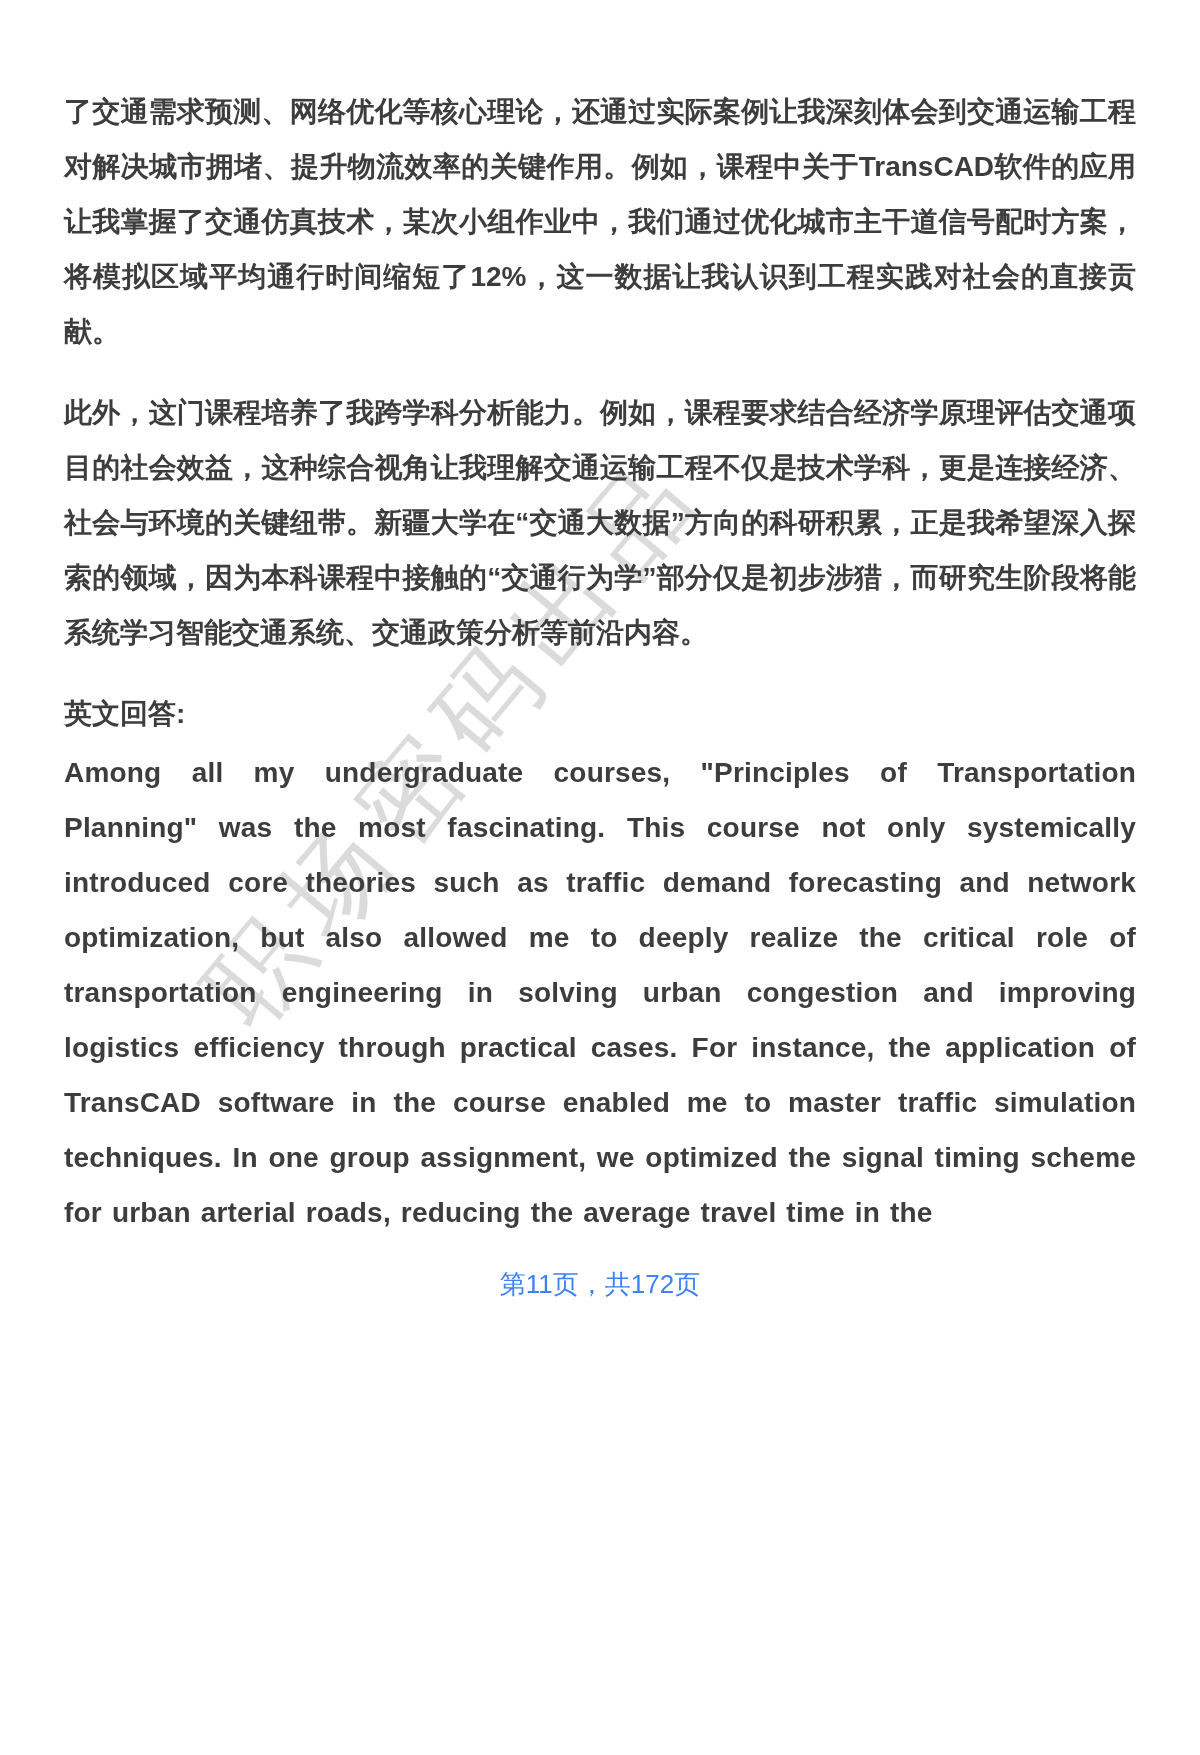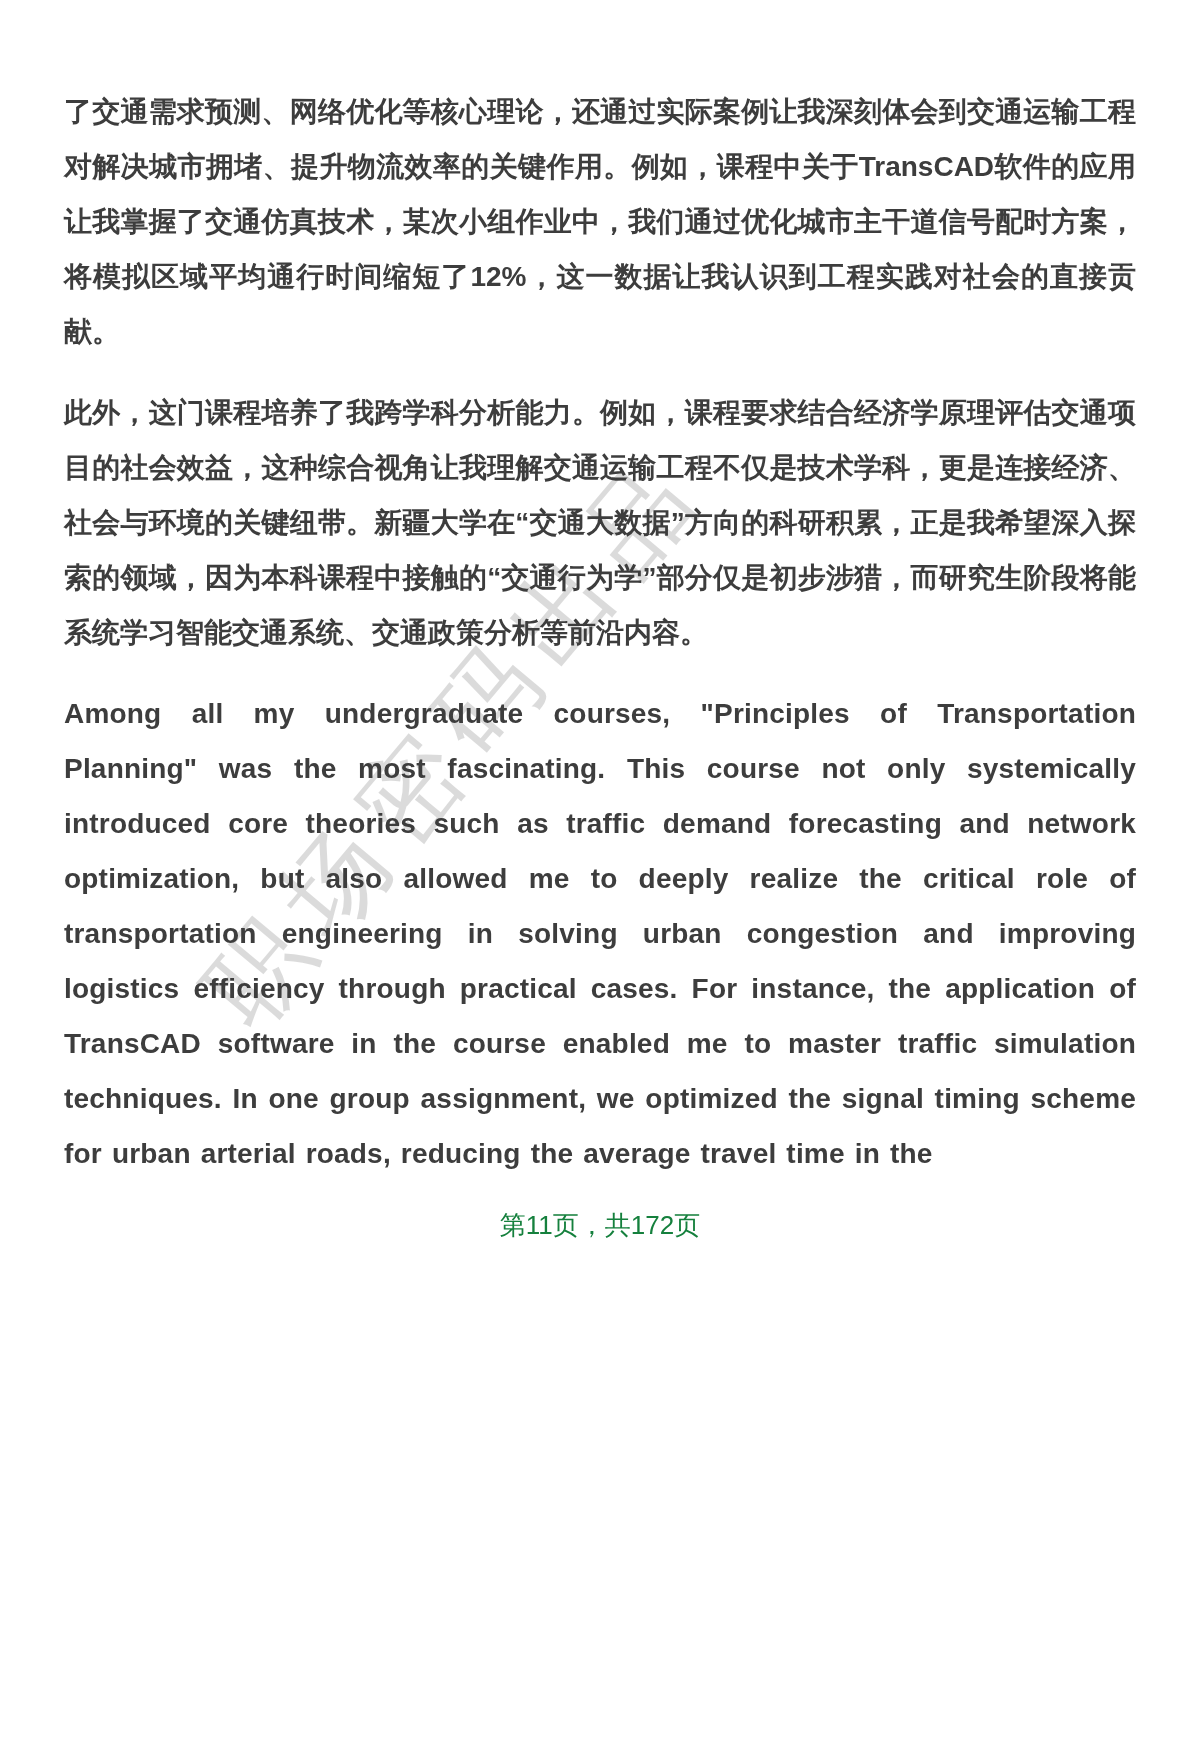--- a/index.html
+++ b/index.html
@@ -49,37 +49,38 @@
     word-spacing: 2px;
     letter-spacing: 0.2px;
   }
   .footer {
     position: relative;
     z-index: 1;
     text-align: center;
     font-size: 26px;
     line-height: 36px;
     margin-top: 4px;
-    color: #15803d;
+    color: #3b82f6;
   }
 </style>
 </head>
 <body>
 
 <div class="page">
 
   <div class="watermark">职场密码出品</div>
 
   <div class="content">
 
     <p class="para zh">了交通需求预测、网络优化等核心理论，还通过实际案例让我深刻体会到交通运输工程对解决城市拥堵、提升物流效率的关键作用。例如，课程中关于TransCAD软件的应用让我掌握了交通仿真技术，某次小组作业中，我们通过优化城市主干道信号配时方案，将模拟区域平均通行时间缩短了12%，这一数据让我认识到工程实践对社会的直接贡献。</p>
 
 
     <p class="para zh">此外，这门课程培养了我跨学科分析能力。例如，课程要求结合经济学原理评估交通项目的社会效益，这种综合视角让我理解交通运输工程不仅是技术学科，更是连接经济、社会与环境的关键纽带。新疆大学在“交通大数据”方向的科研积累，正是我希望深入探索的领域，因为本科课程中接触的“交通行为学”部分仅是初步涉猎，而研究生阶段将能系统学习智能交通系统、交通政策分析等前沿内容。</p>
 
+    <p class="para zh label">英文回答:</p>
 
     <p class="para en">Among all my undergraduate courses, "Principles of Transportation Planning" was the most fascinating. This course not only systemically introduced core theories such as traffic demand forecasting and network optimization, but also allowed me to deeply realize the critical role of transportation engineering in solving urban congestion and improving logistics efficiency through practical cases. For instance, the application of TransCAD software in the course enabled me to master traffic simulation techniques. In one group assignment, we optimized the signal timing scheme for urban arterial roads, reducing the average travel time in the</p>
 
   </div>
 
   <div class="footer">第11页，共172页</div>
 
 </div>
 
 </body></html>

